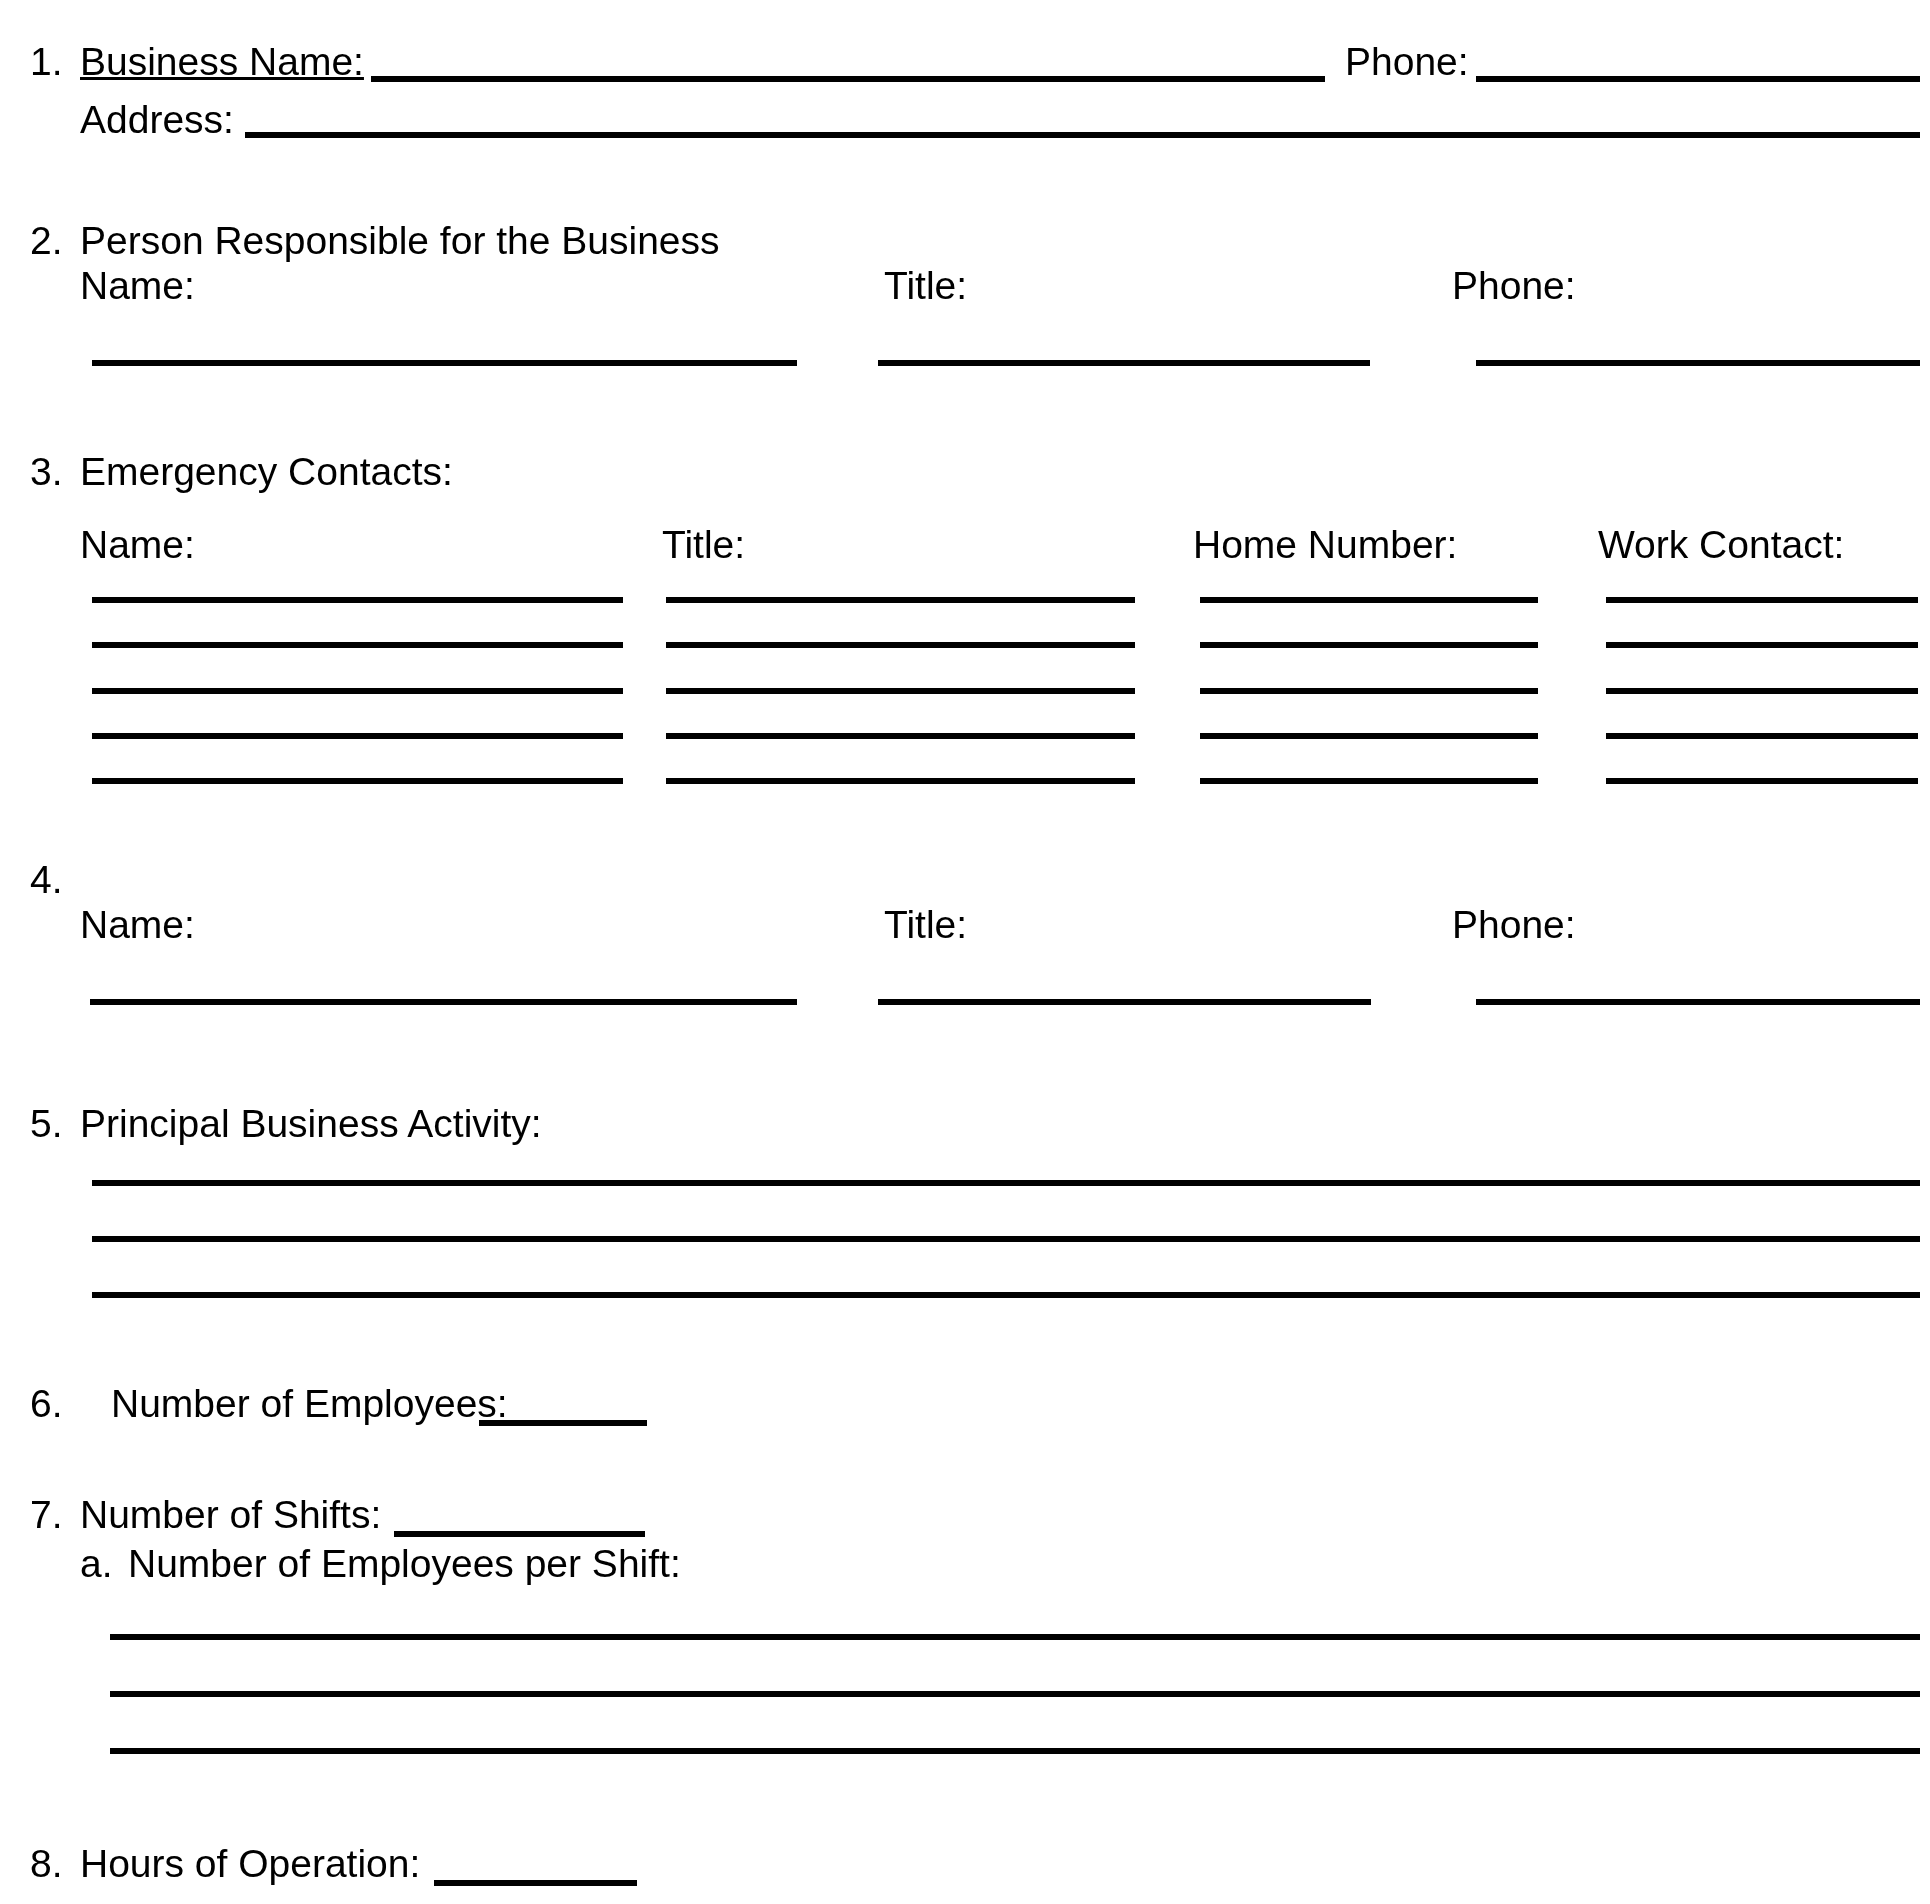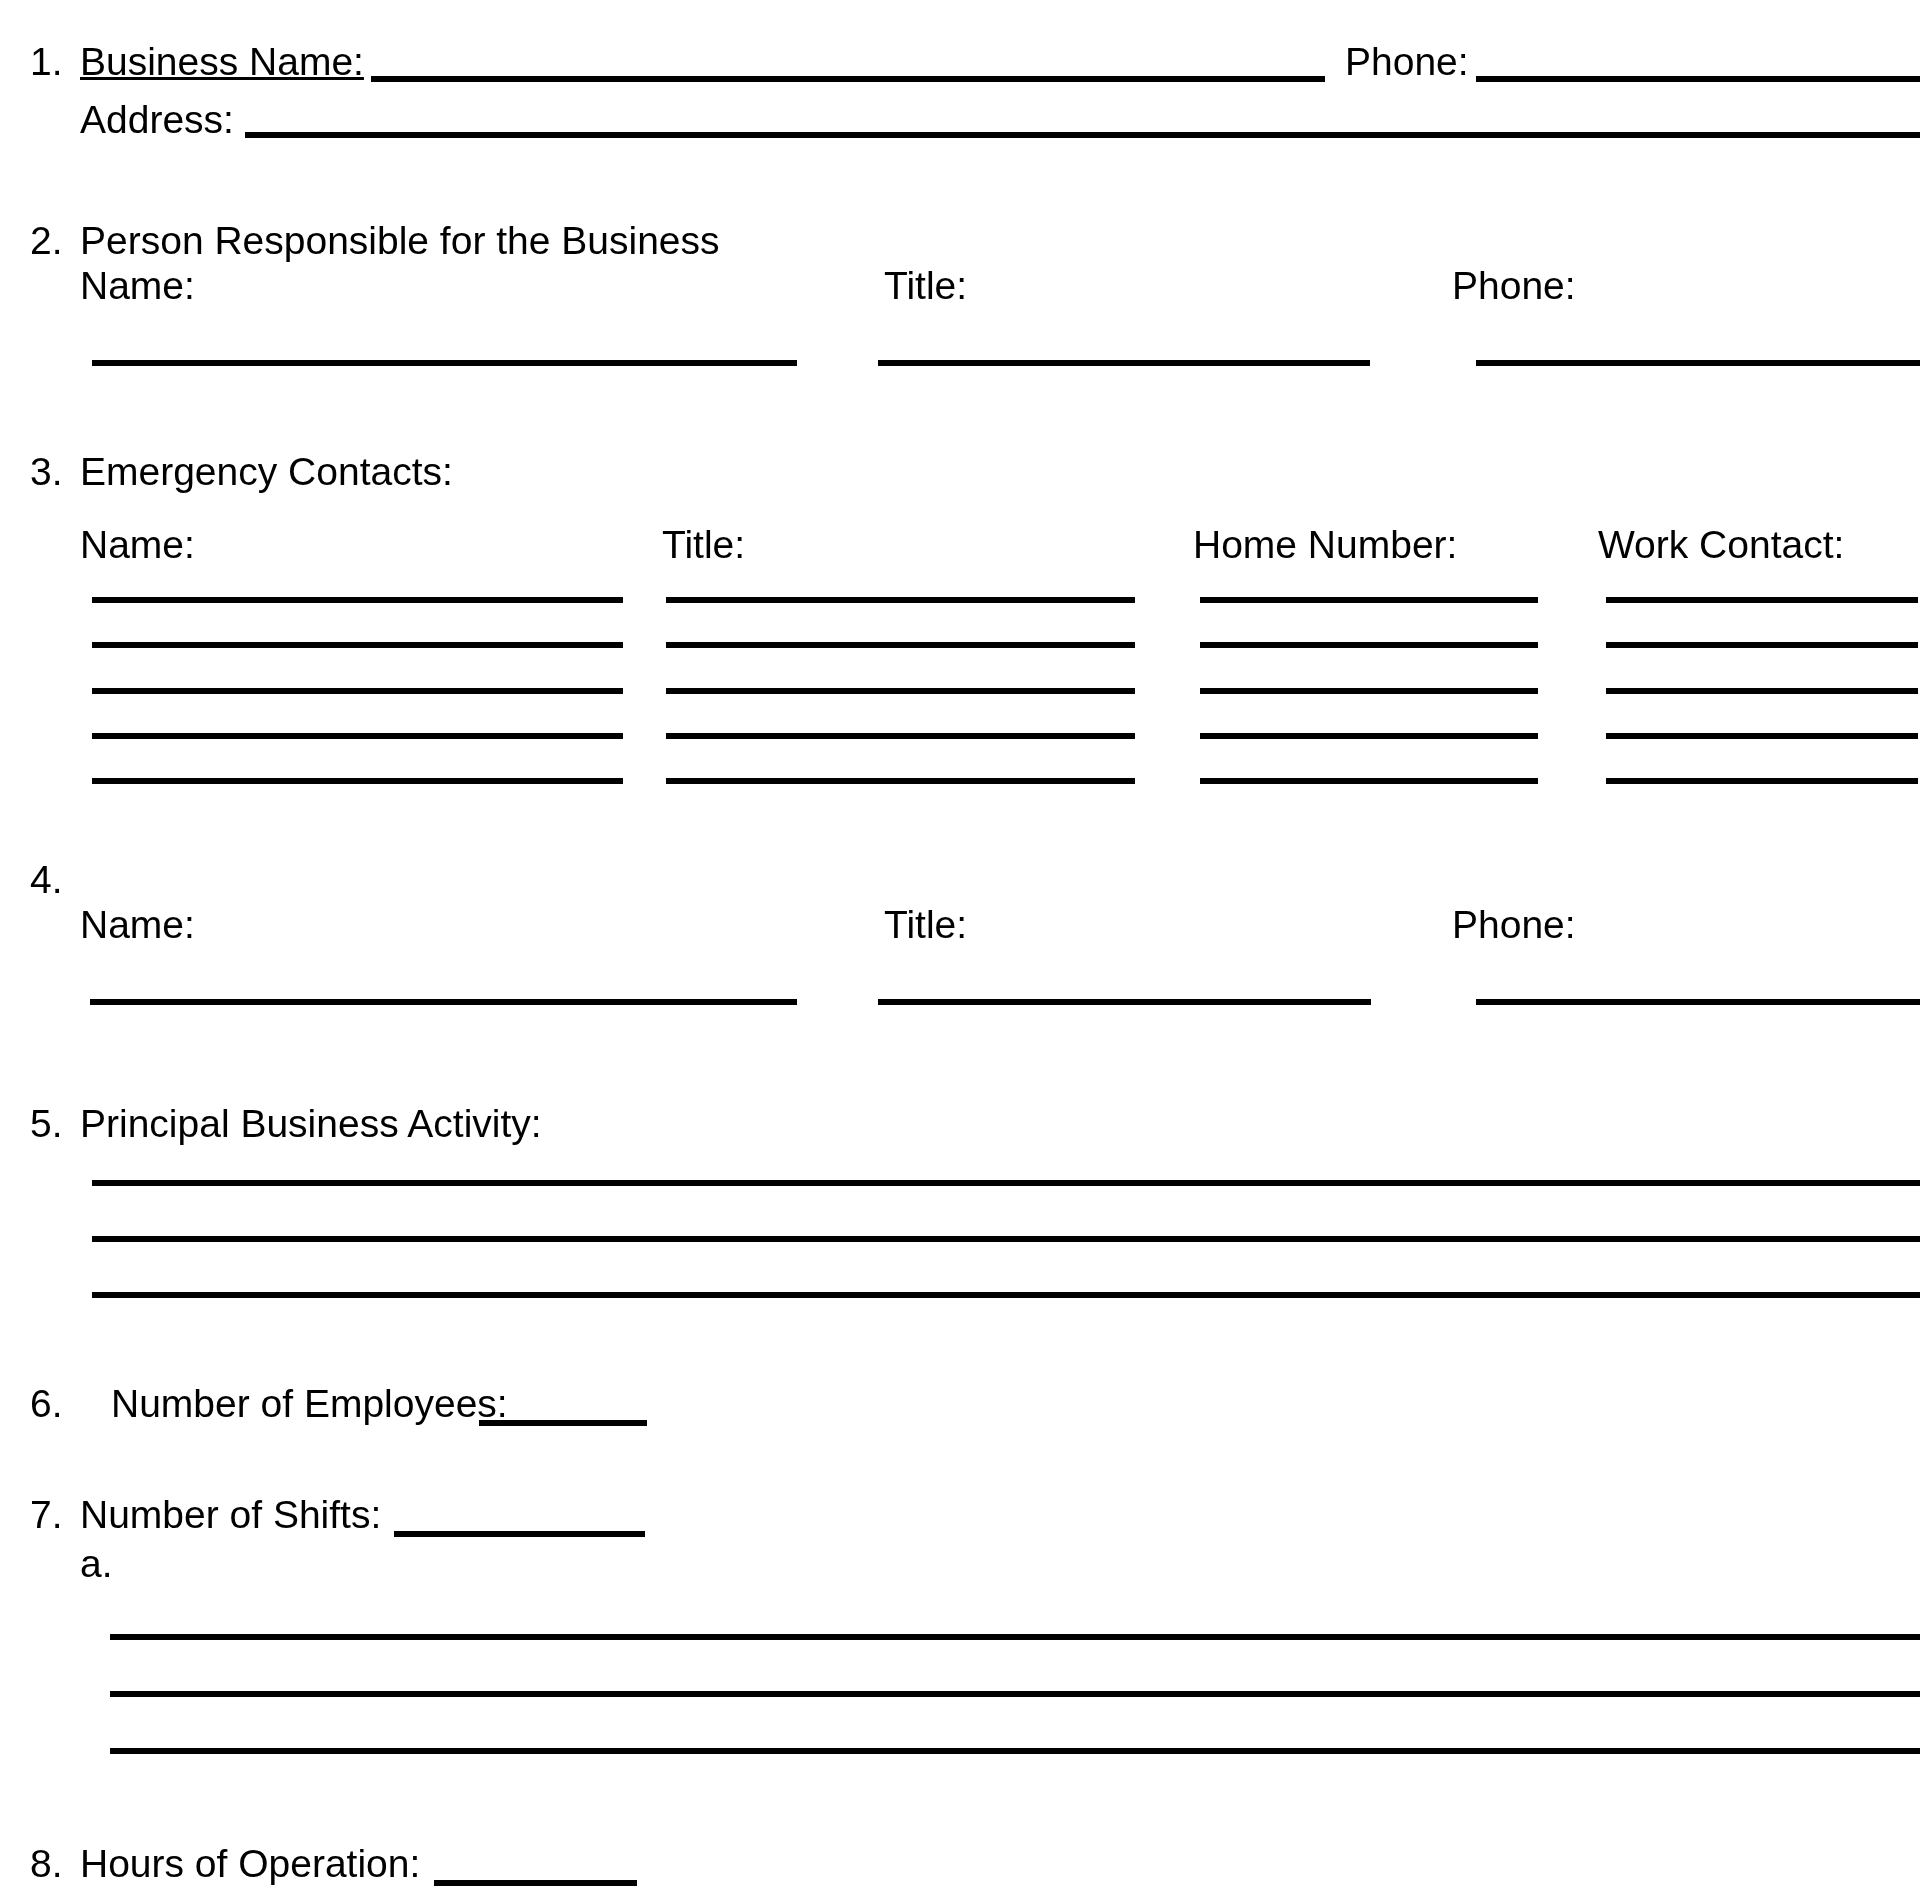--- a/index.html
+++ b/index.html
@@ -157,20 +157,21 @@
     </div>
 
   <span class="txt i6-num">6.</span>
   <span class="txt i6-label">Number of Employees:</span>
   <div class="fill-line i6-line"></div>
 
   <span class="txt i7-num">7.</span>
   <span class="txt i7-label">Number of Shifts:</span>
   <div class="fill-line i7-line"></div>
   <span class="txt i7a-letter">a.</span>
+  <span class="txt i7a-label">Number of Employees per Shift:</span>
   <div id="shift-lines">
       <div class="fill-line" style="left: 110px; width: 1810px; top: 1634px;"></div>
       <div class="fill-line" style="left: 110px; width: 1810px; top: 1691px;"></div>
       <div class="fill-line" style="left: 110px; width: 1810px; top: 1748px;"></div>
     </div>
 
   <span class="txt i8-num">8.</span>
   <span class="txt i8-label">Hours of Operation:</span>
   <div class="fill-line i8-line"></div>
 

